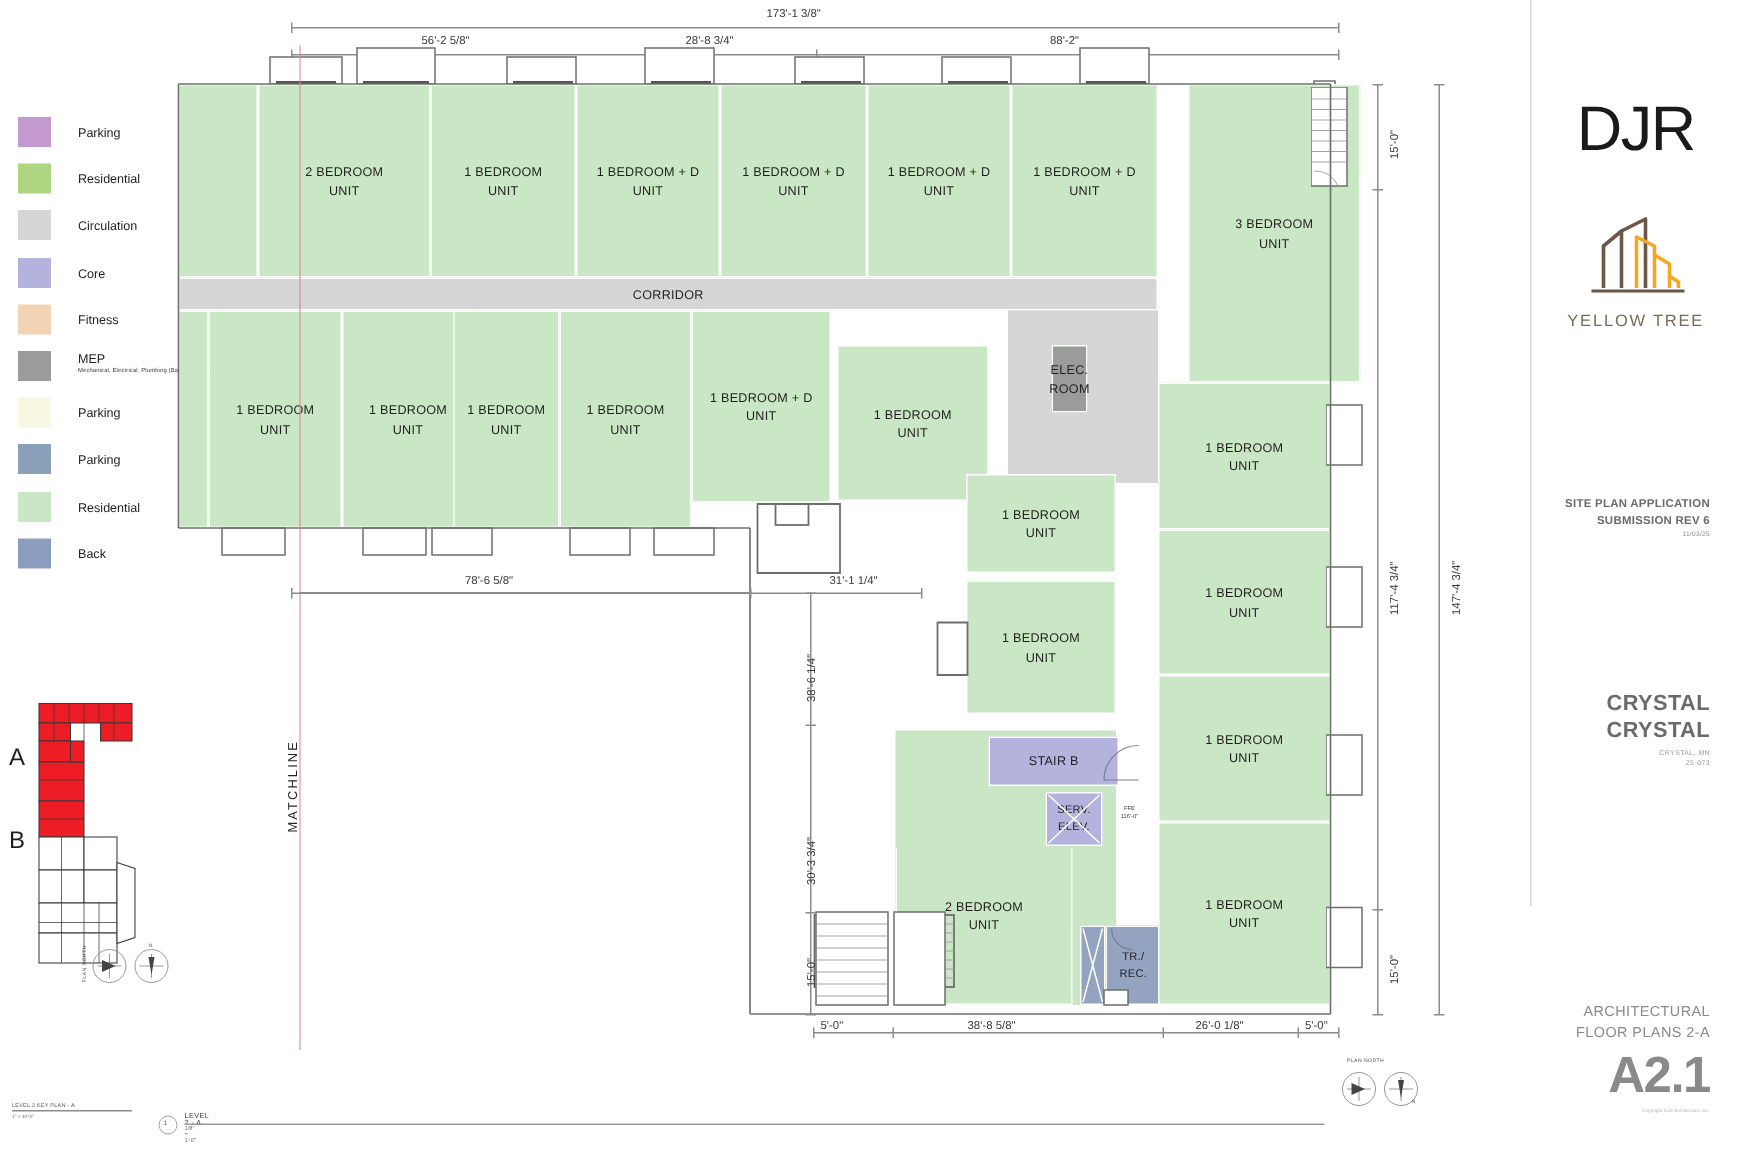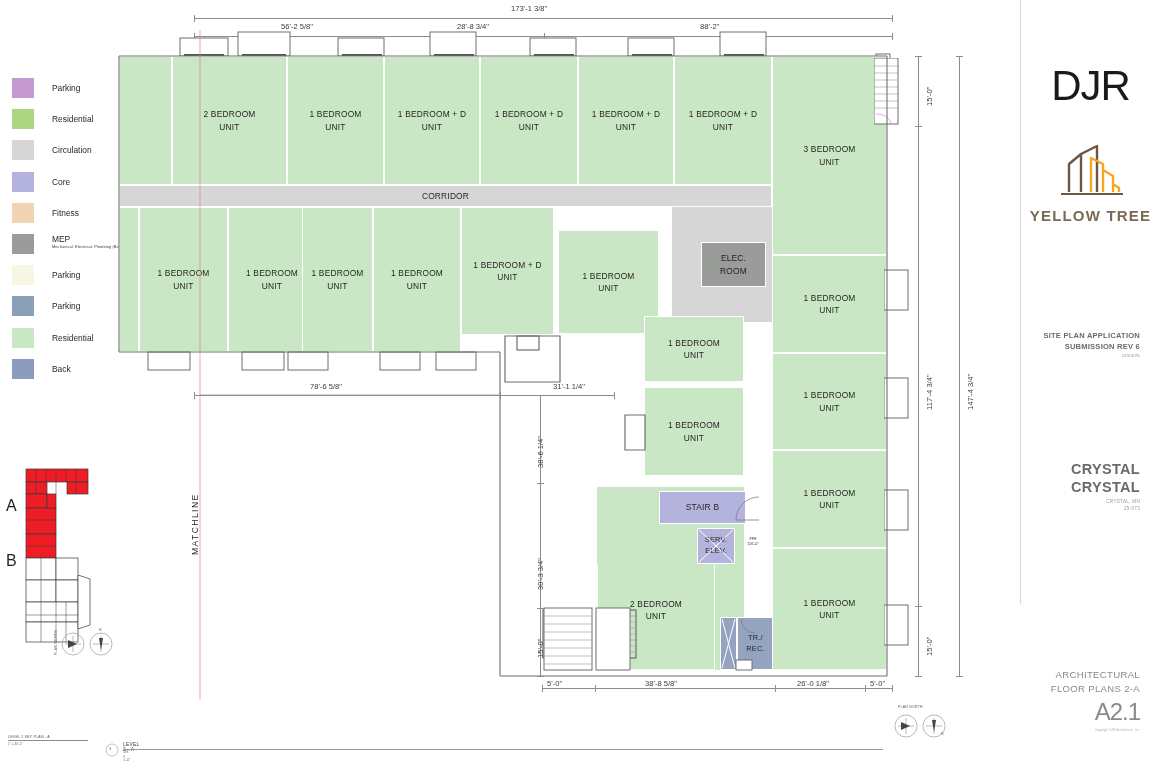--- a/index.html
+++ b/index.html
@@ -34,31 +34,31 @@
   .leg-txt.two{line-height:1.05;padding-top:1px;}
   .leg-sub{display:block;font-size:3.9px;line-height:1.35;color:#3a3a3a;letter-spacing:.1px;}
 
   
   #rightpanel{position:absolute;left:1020px;top:0;width:139px;height:604px;
               border-left:1px solid #d9d9d9;background:#fff;}
   #djr{position:absolute;left:0;top:62px;width:139px;text-align:center;
        font-size:42px;letter-spacing:-1px;color:#1a1a1a;font-weight:300;
        font-family:"Liberation Sans", sans-serif;}
   #yt{position:absolute;left:0;top:140px;width:139px;text-align:center;}
-  #yt .ytword{font-size:15px;font-weight:bold;letter-spacing:1.2px;color:#7a6a55;margin-top:1px;}
+  #yt .ytword{font-size:11px;font-weight:normal;letter-spacing:1.2px;color:#7a6a55;margin-top:1px;}
   .pjt{position:absolute;width:119px;left:0;text-align:right;}
   .pjt .l1{font-size:7.6px;font-weight:bold;letter-spacing:.2px;color:#6b6b6b;line-height:1.45;}
   .pjt .l2{font-size:4.4px;color:#8a8a8a;letter-spacing:.2px;margin-top:1px;}
   #projname{position:absolute;width:119px;left:0;top:460px;text-align:right;}
   #projname .n{font-size:14.5px;font-weight:bold;letter-spacing:.3px;color:#6b6b6b;line-height:1.25;}
   #projname .c{font-size:4.6px;color:#9a9a9a;letter-spacing:.3px;margin-top:3px;}
   #projname .num{font-size:4.6px;color:#9a9a9a;letter-spacing:.3px;margin-top:2px;}
   #sheetblock{position:absolute;width:119px;left:0;top:668px;text-align:right;}
   #sheetblock .st{font-size:9.6px;color:#8a8a8a;letter-spacing:.3px;line-height:1.45;}
-  #sheetblock .sn{font-size:24px;font-weight:normal;color:#8a8a8a;letter-spacing:-1px;line-height:1;margin-top:4px;}
+  #sheetblock .sn{font-size:34px;font-weight:bold;color:#8a8a8a;letter-spacing:-1px;line-height:1;margin-top:4px;}
   #sheetblock .cp{font-size:3.2px;color:#b5b5b5;margin-top:4px;}
   #pageno{position:absolute;right:4px;top:8px;font-size:4.4px;color:#b0b0b0;}
 
   
   #keyplan{position:absolute;left:8px;top:455px;width:110px;height:200px;}
   .kp-letter{position:absolute;font-size:16px;color:#231f20;font-family:"Liberation Sans", sans-serif;}
   #kpcaption{position:absolute;left:8px;top:735px;width:230px;}
 
   
   .rot90{transform:rotate(-90deg);transform-origin:0 0;}
@@ -255,21 +255,21 @@
     <svg class="abs" style="left:140px;top:350px;" width="360" height="24">
       <g fill="#ffffff" stroke="#6e6e6e" stroke-width="1">
         <rect x="8" y="2" width="42" height="18"></rect>
         <rect x="102" y="2" width="42" height="18"></rect>
         <rect x="148" y="2" width="40" height="18"></rect>
         <rect x="240" y="2" width="40" height="18"></rect>
         <rect x="296" y="2" width="40" height="18"></rect>
       </g>
     </svg>
 
-    <div class="room mep" style="left:701px;top:242px;width:65px;height:45px;">
+    <div class="room mep" style="left:701px;top:230px;width:24px;height:45px;">
       <span>ELEC.<br>ROOM</span>
     </div>
 
     <div class="room resid" style="left:644px;top:316px;width:100px;height:66px;">
       <span>1 BEDROOM<br>UNIT</span>
     </div>
     <div class="room resid" style="left:644px;top:387px;width:100px;height:89px;">
       <span>1 BEDROOM<br>UNIT</span>
     </div>
 
@@ -300,21 +300,21 @@
     <svg class="abs" style="left:721px;top:618px;" width="15" height="51">
       <path d="M1 1 L14 50 M14 1 L1 50" stroke="#ffffff" stroke-width="1"></path>
     </svg>
     <div class="room trash" style="left:737px;top:617px;width:37px;height:53px;font-size:7.4px;">
       <span>TR./<br>REC.</span>
     </div>
     <svg class="abs" style="left:740px;top:618px;" width="26" height="16">
       <path d="M1 1 A14 14 0 0 0 15 15" fill="none" stroke="#7a7a9a" stroke-width=".8"></path>
     </svg>
 
-    <div class="room resid" style="left:772px;top:56px;width:115px;height:199px;">
+    <div class="room resid" style="left:792px;top:56px;width:115px;height:199px;">
       <span>3 BEDROOM<br>UNIT</span>
     </div>
     <div class="room resid" style="left:772px;top:255px;width:115px;height:98px;">
       <span>1 BEDROOM<br>UNIT</span>
     </div>
     <div class="room resid" style="left:772px;top:353px;width:115px;height:97px;">
       <span>1 BEDROOM<br>UNIT</span>
     </div>
     <div class="room resid" style="left:772px;top:450px;width:115px;height:98px;">
       <span>1 BEDROOM<br>UNIT</span>

